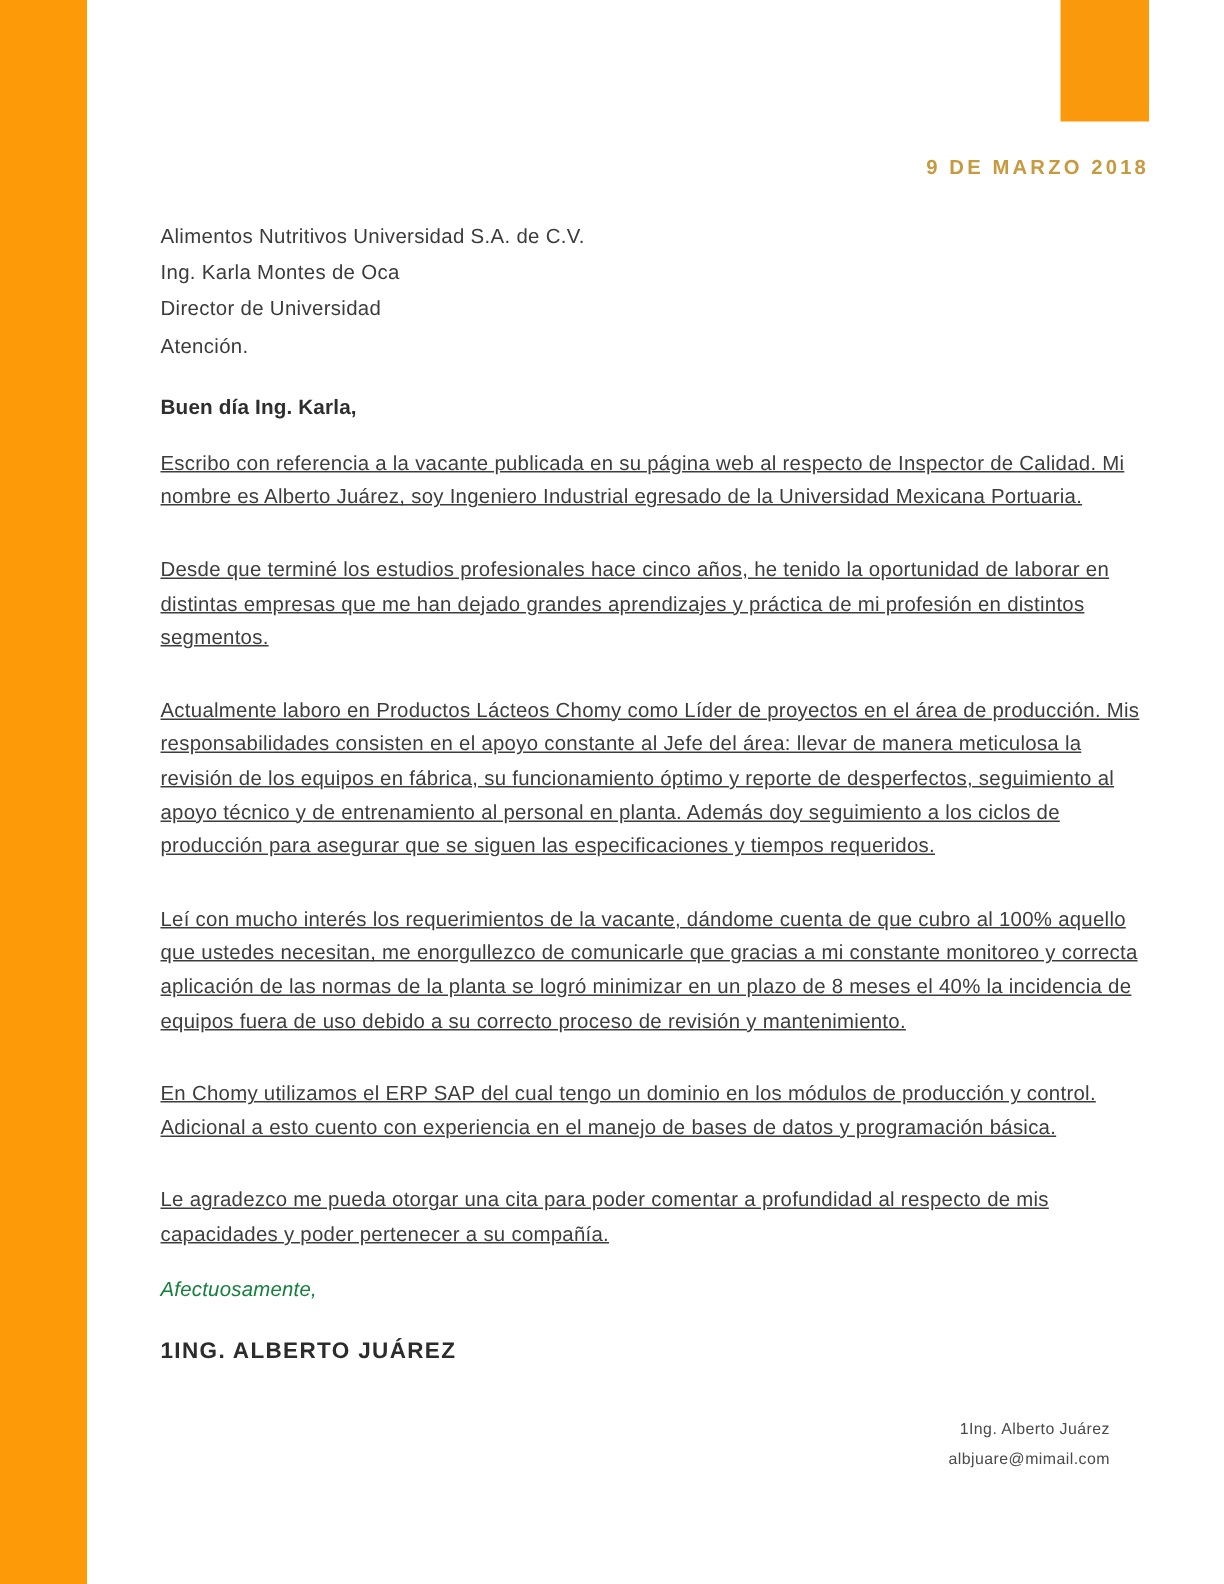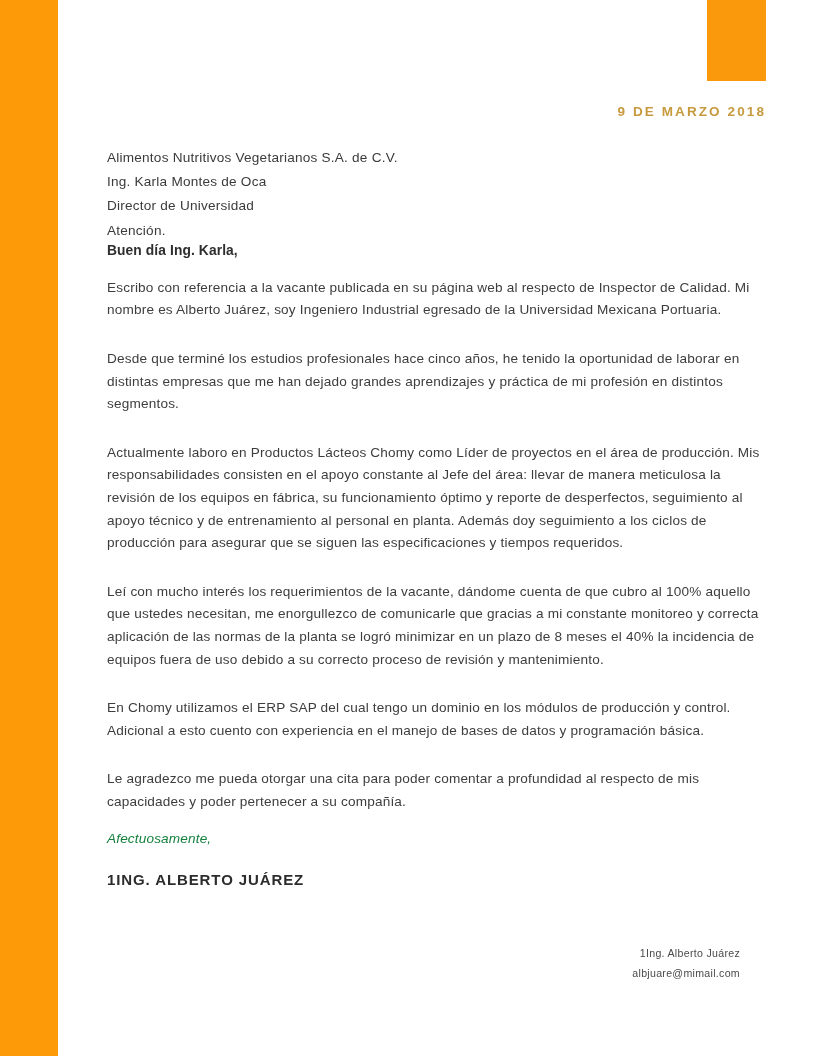--- a/index.html
+++ b/index.html
@@ -69,34 +69,36 @@
     font-size: 13.6px;
     line-height: 24.2px;
     color: #3b3b3b;
     letter-spacing: 0.22px;
   }
   .recipient div {
     white-space: nowrap;
   }
 
   .greeting {
+    margin-top: 21px;
     font-size: 13.8px;
     font-weight: bold;
     color: #2e2e2e;
     letter-spacing: 0.1px;
   }
 
   p.para {
     margin: 0;
     padding: 0;
     font-size: 13.6px;
     line-height: 22.6px;
     color: #3d3d3d;
     letter-spacing: 0.18px;
     text-align: left;
+    text-decoration: underline;
   }
   p.para + p.para {
     margin-top: 26px;
   }
   .paras {
     margin-top: 19px;
   }
 
   .closing {
     margin-top: 17px;
@@ -136,21 +138,21 @@
 <div class="page">
 
   <div class="left-band"></div>
   <div class="corner-block"></div>
 
   <div class="date-line">9 DE MARZO 2018</div>
 
   <div class="letter-body">
 
     <div class="recipient">
-      <div>Alimentos Nutritivos Vegetarianos S.A. de C.V.</div>
+      <div>Alimentos Nutritivos Universidad S.A. de C.V.</div>
       <div>Ing. Karla Montes de Oca</div>
       <div>Director de Universidad</div>
       <div>Atención.</div>
     </div>
 
     <div class="greeting">Buen día Ing. Karla,</div>
 
     <div class="paras">
       <p class="para">Escribo con referencia a la vacante publicada en su página web al respecto de Inspector de Calidad. Mi nombre es Alberto Juárez, soy Ingeniero Industrial egresado de la Universidad Mexicana Portuaria.</p>
       <p class="para">Desde que terminé los estudios profesionales hace cinco años, he tenido la oportunidad de laborar en distintas empresas que me han dejado grandes aprendizajes y práctica de mi profesión en distintos segmentos.</p>

